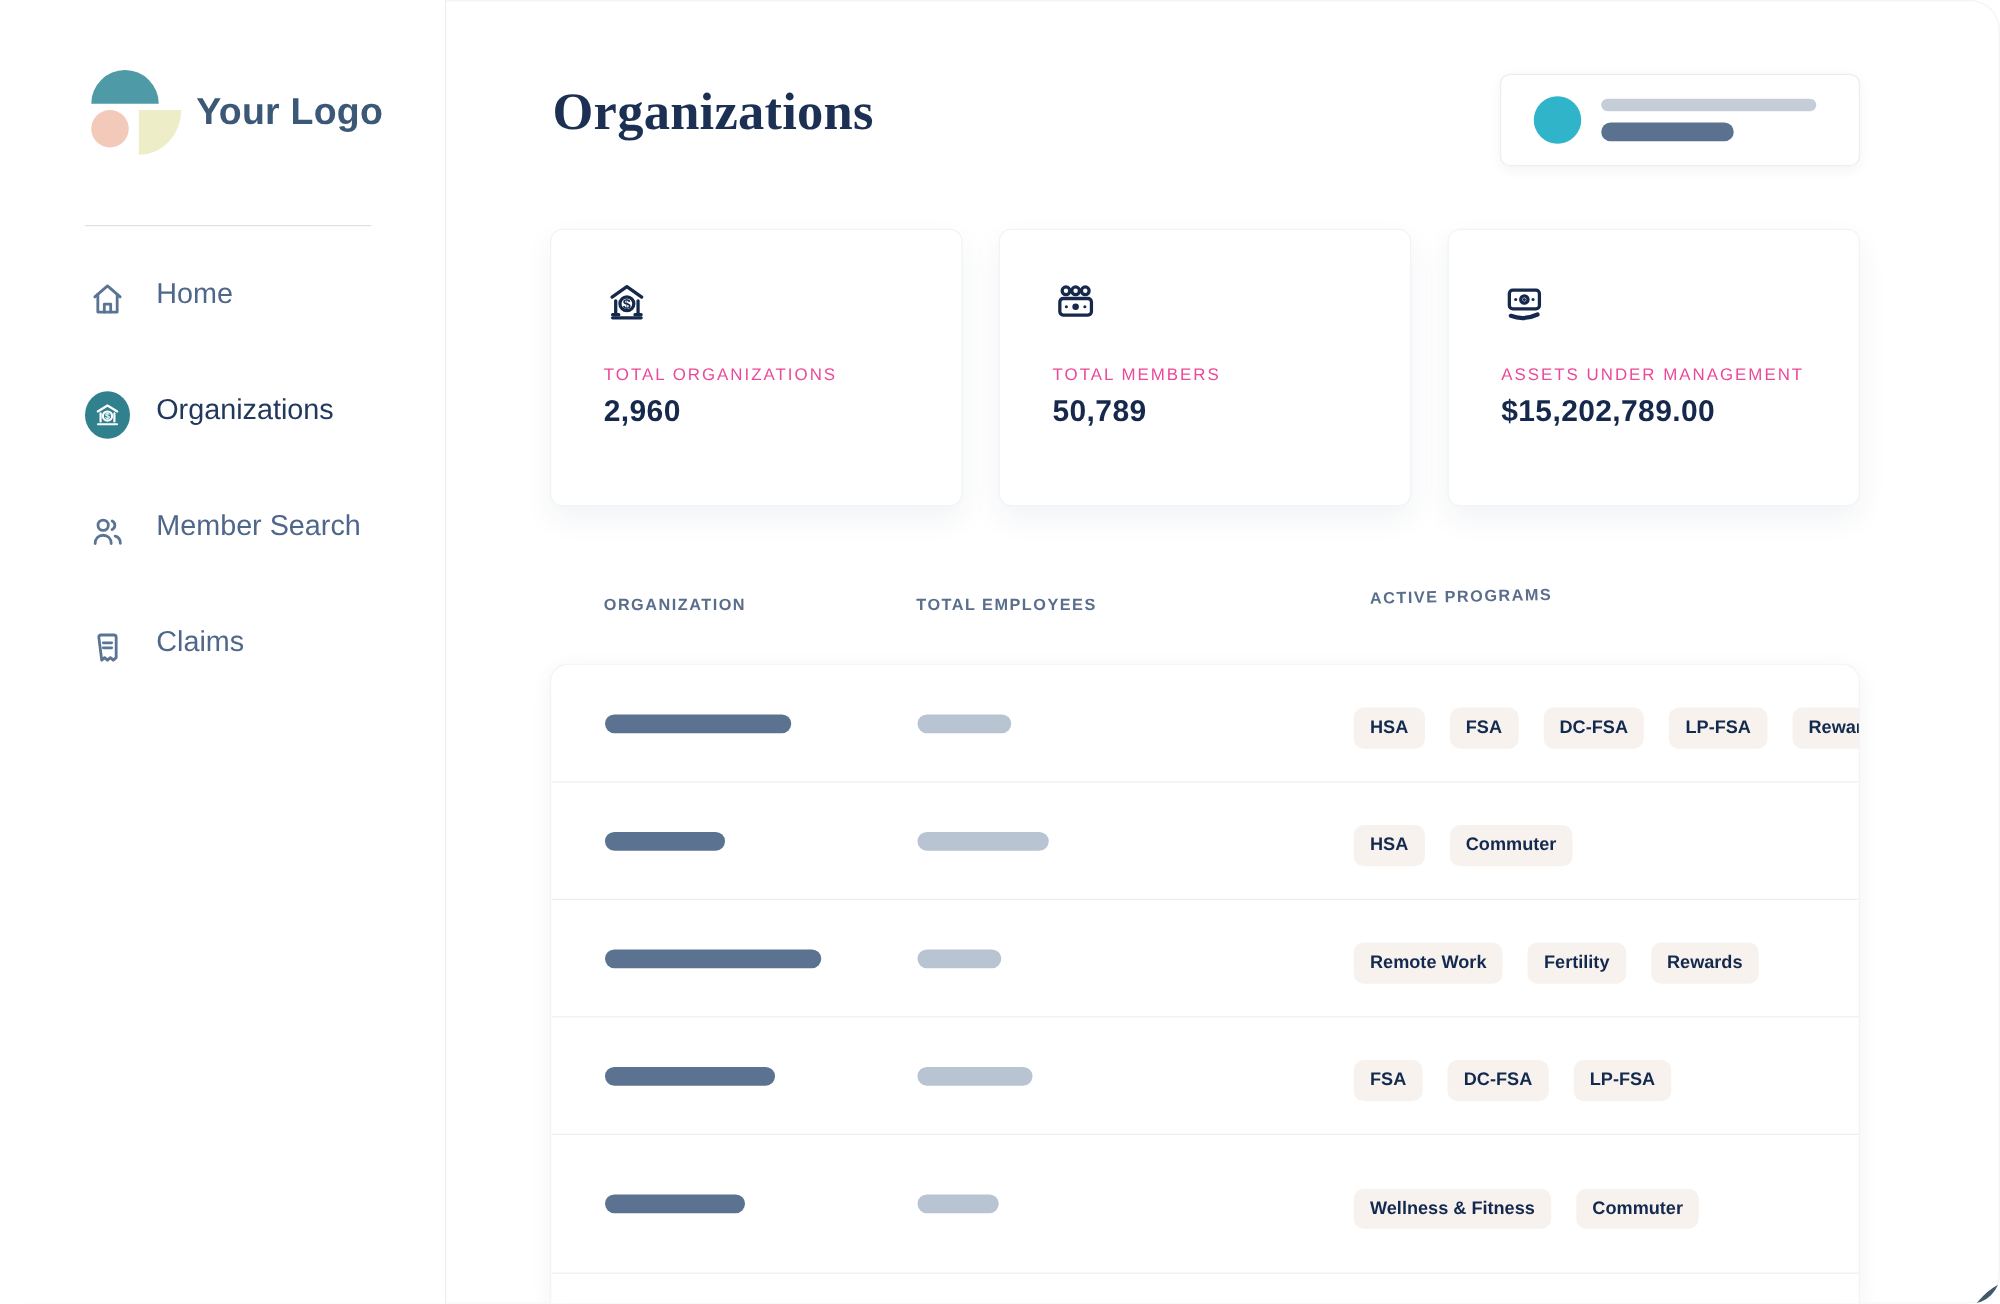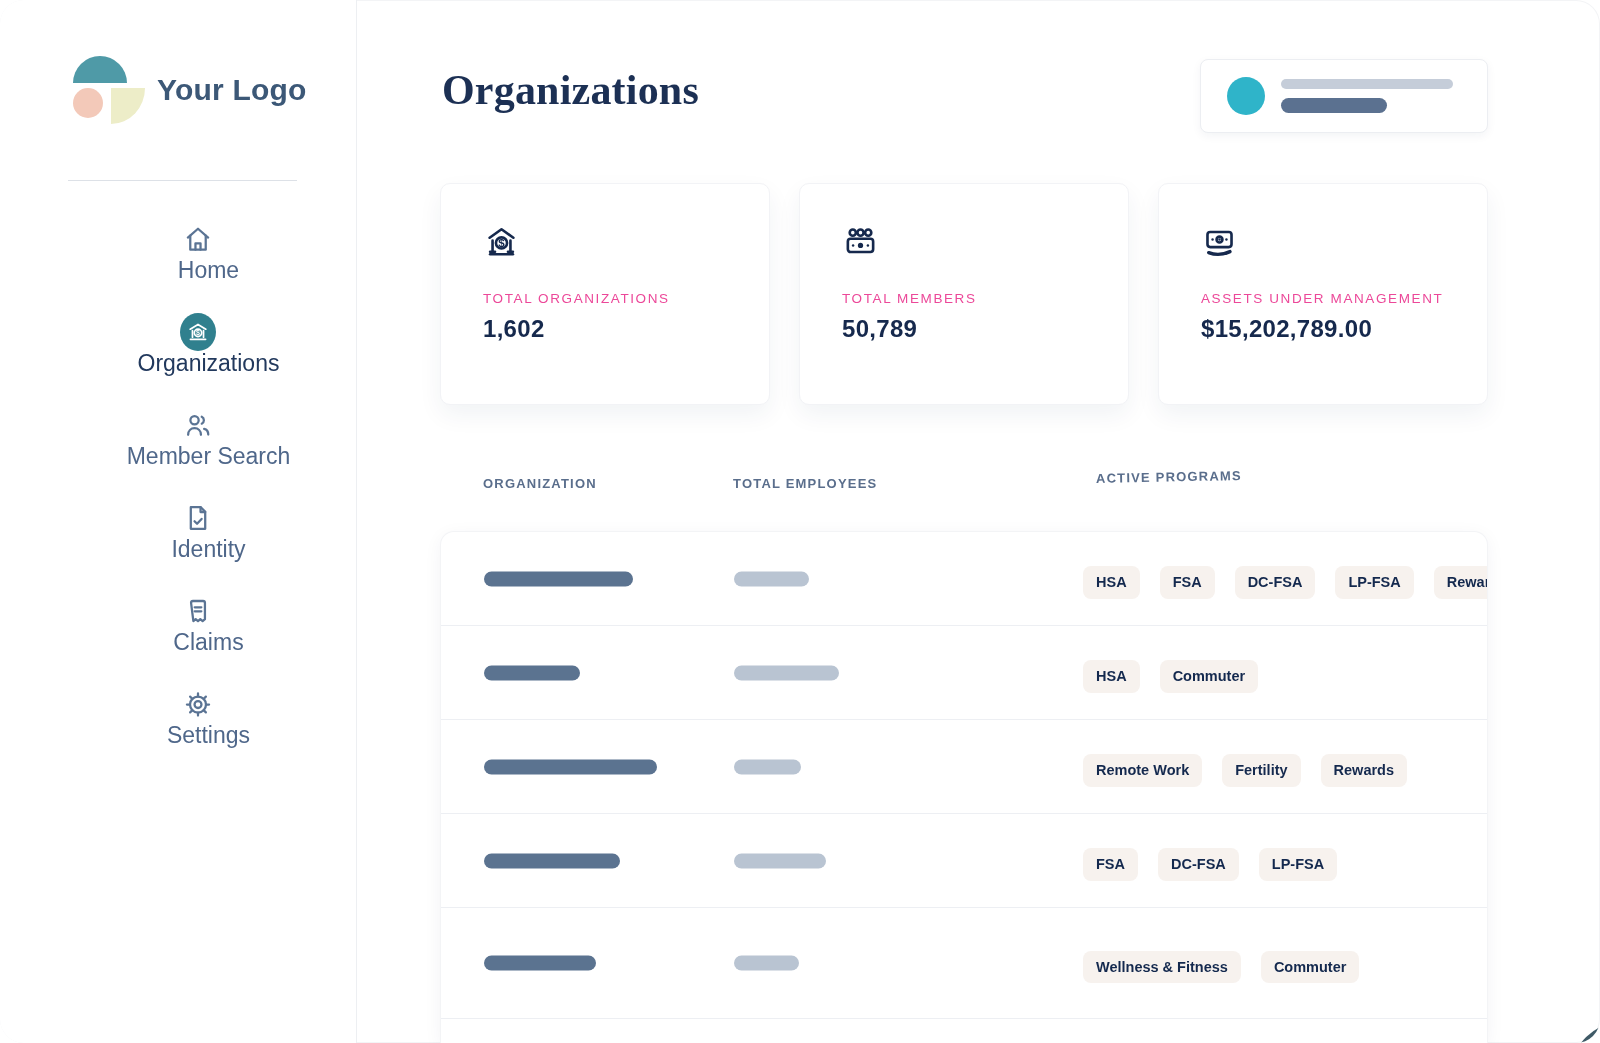--- a/index.html
+++ b/index.html
@@ -19,21 +19,21 @@
                 border-radius:54px 54px 0 0; background:#4f9aa7; }
   .logo-dot   { position:absolute; left:0;  top:32px; width:30px; height:30px;
                 border-radius:50%; background:#f3c9b9; }
   .logo-quarter{ position:absolute; left:38px; top:32px; width:34px; height:36px;
                 border-radius:0 0 100% 0; background:#ededc8; }
   .logo-text  { font-size:30px; font-weight:700; color:#3c5877; margin-left:10px; letter-spacing:.2px; }
 
   .side-divider { position:absolute; left:68px; top:180px; width:229px; height:1px; background:#dde1e7; }
 
   .nav { position:absolute; left:68px; top:221px; width:260px; }
-  .nav-item { display:flex; align-items:center; height:48px; margin-bottom:45px; cursor:pointer;flex-direction:column; }
+  .nav-item { display:flex; height:48px; margin-bottom:45px; cursor:pointer; }
   .nav-icon { width:36px; height:36px; display:flex; align-items:center; justify-content:center; flex:0 0 auto; }
   .nav-icon svg { width:32px; height:32px; }
   .nav-label { margin-left:21px; font-size:23px; color:#4f678a; }
   .nav-item.active .nav-label { color:#22395d; font-weight:500; }
   .active-circle { width:38px; height:38px; border-radius:50%; background:#30808e;
                    display:flex; align-items:center; justify-content:center; }
   .active-circle svg { width:26px; height:26px; }
 
   
   .main { position:absolute; left:357px; top:0; right:0; bottom:0; }
@@ -138,54 +138,34 @@
           <svg viewBox="0 0 24 24">
             <circle class="s" cx="9.4" cy="8.4" r="3.1"></circle>
             <path class="s" d="M4.6 19.4c0-3.1 2.1-5 4.8-5s4.8 1.9 4.8 5"></path>
             <path class="s" d="M14.8 5.8a2.9 2.9 0 0 1 0 5.2"></path>
             <path class="s" d="M16.6 14.9c2.1.5 3.1 2.1 3.1 4.3"></path>
           </svg>
         </span>
         <span class="nav-label">Member Search</span>
       </div>
 
-      <div class="nav-item">
-        <span class="nav-icon">
-          <svg viewBox="0 0 24 24">
-            <path class="s" d="M6.6 3.9h7.5l3.3 3.4v12.8H6.6z"></path>
-            <path class="s" d="M13.9 3.9v3.6h3.5"></path>
-            <path class="s" d="M9.4 14.4l1.9 1.9 3.4-3.6"></path>
-          </svg>
-        </span>
-        <span class="nav-label">Identity</span>
-      </div>
 
 
       <div class="nav-item">
         <span class="nav-icon">
           <svg viewBox="0 0 24 24">
             <path class="s" d="M6.8 5.9a1.4 1.4 0 0 1 1.4-1.4h7.6a1.4 1.4 0 0 1 1.4 1.4v12.2l-1.73 1.5-1.74-1.5-1.73 1.5-1.73-1.5-1.74 1.5z"></path>
             <path class="s" d="M9.5 9.2h5"></path>
               <path class="s" d="M9.5 12.2h5"></path>
           </svg>
         </span>
         <span class="nav-label">Claims</span>
       </div>
 
 
-      <div class="nav-item">
-        <span class="nav-icon">
-          <svg viewBox="0 0 24 24">
-            <circle class="s" cx="12" cy="12.4" r="6"></circle>
-            <circle class="s" cx="12" cy="12.4" r="2.6"></circle>
-            <path class="s" d="M12 6.4V4.1 M12 20.7v-2.3 M18 12.4h2.3 M3.7 12.4H6 M16.2 8.2l1.7-1.7 M6.1 18.3l1.7-1.7 M16.2 16.6l1.7 1.7 M6.1 6.5l1.7 1.7"></path>
-          </svg>
-        </span>
-        <span class="nav-label">Settings</span>
-      </div>
 
     </nav>
   </aside>
 
   <main class="main">
 
     <h1 class="page-title">Organizations</h1>
 
     <div class="user-card">
       <div class="avatar"></div>
@@ -203,21 +183,21 @@
             <path class="n" d="M4.3 8.9 12 3.4l7.7 5.5"></path>
             <path class="n" d="M6.2 10.8v7.2"></path>
               <path class="n" d="M17.8 10.8v7.2"></path>
             <path class="n" d="M4.6 19.6h14.8"></path>
             <path class="n" d="M4.6 18h3.2 M16.2 18h3.2"></path>
             <circle cx="12" cy="12.3" r="3.6" fill="#ffffff" stroke="#16294d" stroke-width="1.7"></circle>
             <text x="12" y="14.9" text-anchor="middle" font-size="7.5" font-weight="bold" fill="#16294d" font-family="Liberation Sans, sans-serif">$</text>
           </svg>
         </div>
         <div class="stat-label">TOTAL ORGANIZATIONS</div>
-        <div class="stat-value">1,602</div>
+        <div class="stat-value">2,960</div>
       </div>
 
       <div class="stat-card">
         <div class="stat-icon">
           <svg viewBox="0 0 24 24">
             <circle class="n" cx="7" cy="5.6" r="2"></circle>
             <circle class="n" cx="12" cy="5.6" r="2"></circle>
             <circle class="n" cx="17" cy="5.6" r="2"></circle>
             <rect x="3.8" y="9.6" width="16.4" height="8.6" rx="1.8" fill="#ffffff" stroke="#16294d" stroke-width="1.7"></rect>
             <circle class="nf" cx="12" cy="13.9" r="1.7"></circle>

